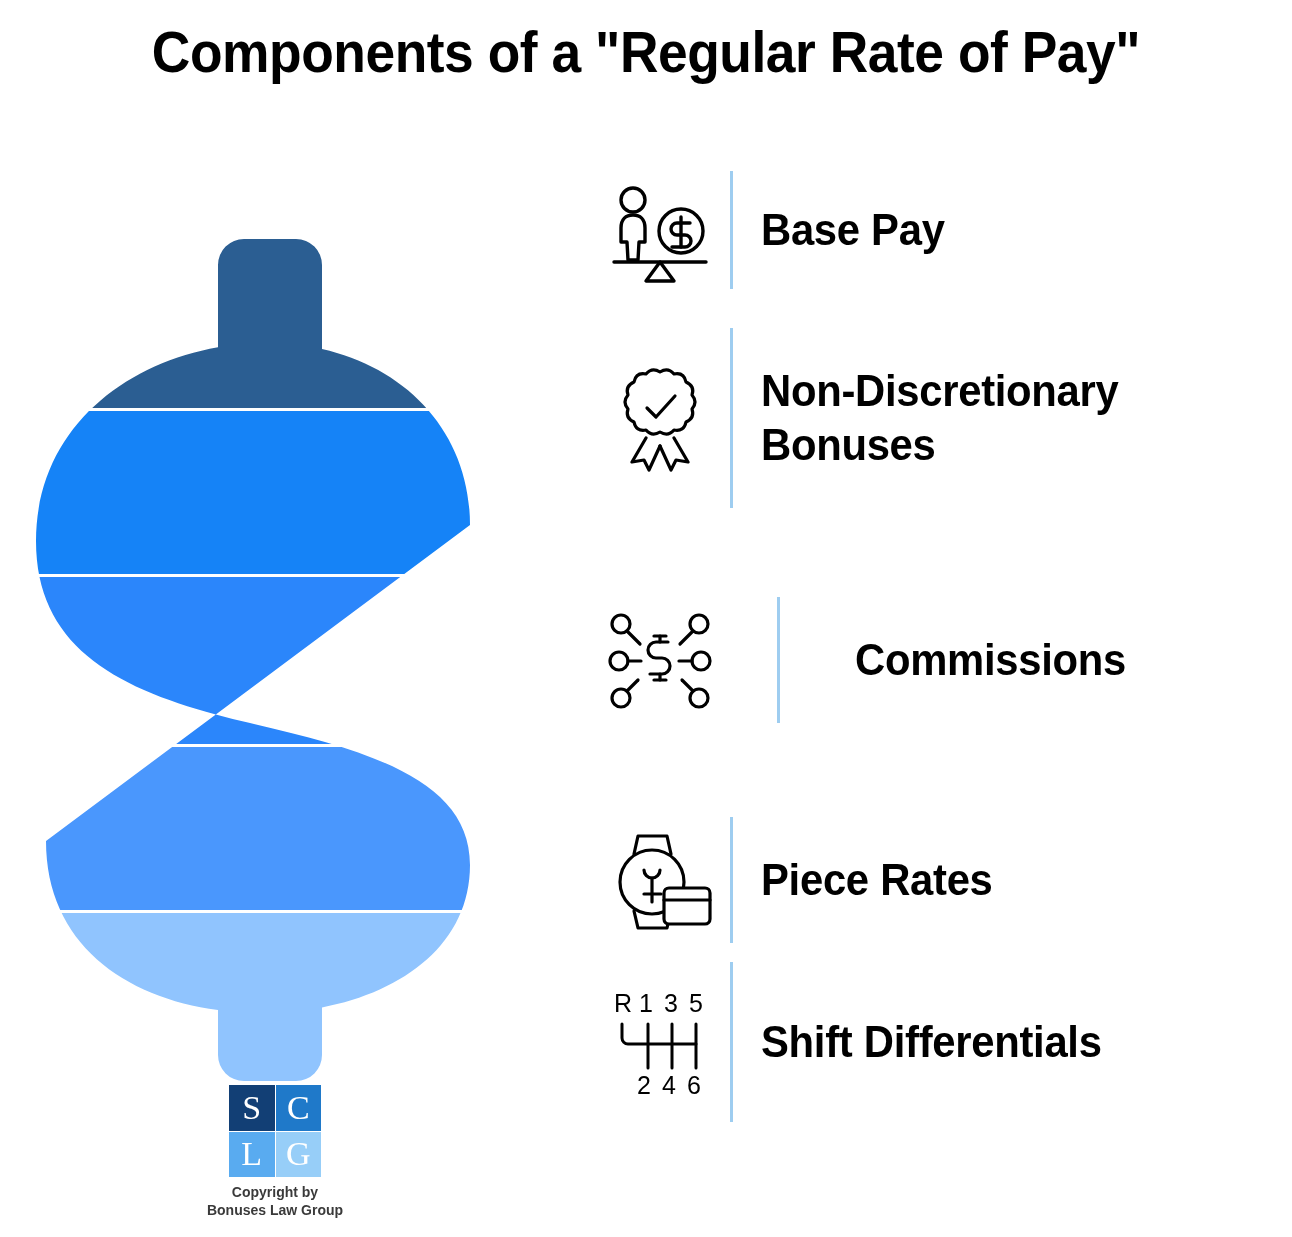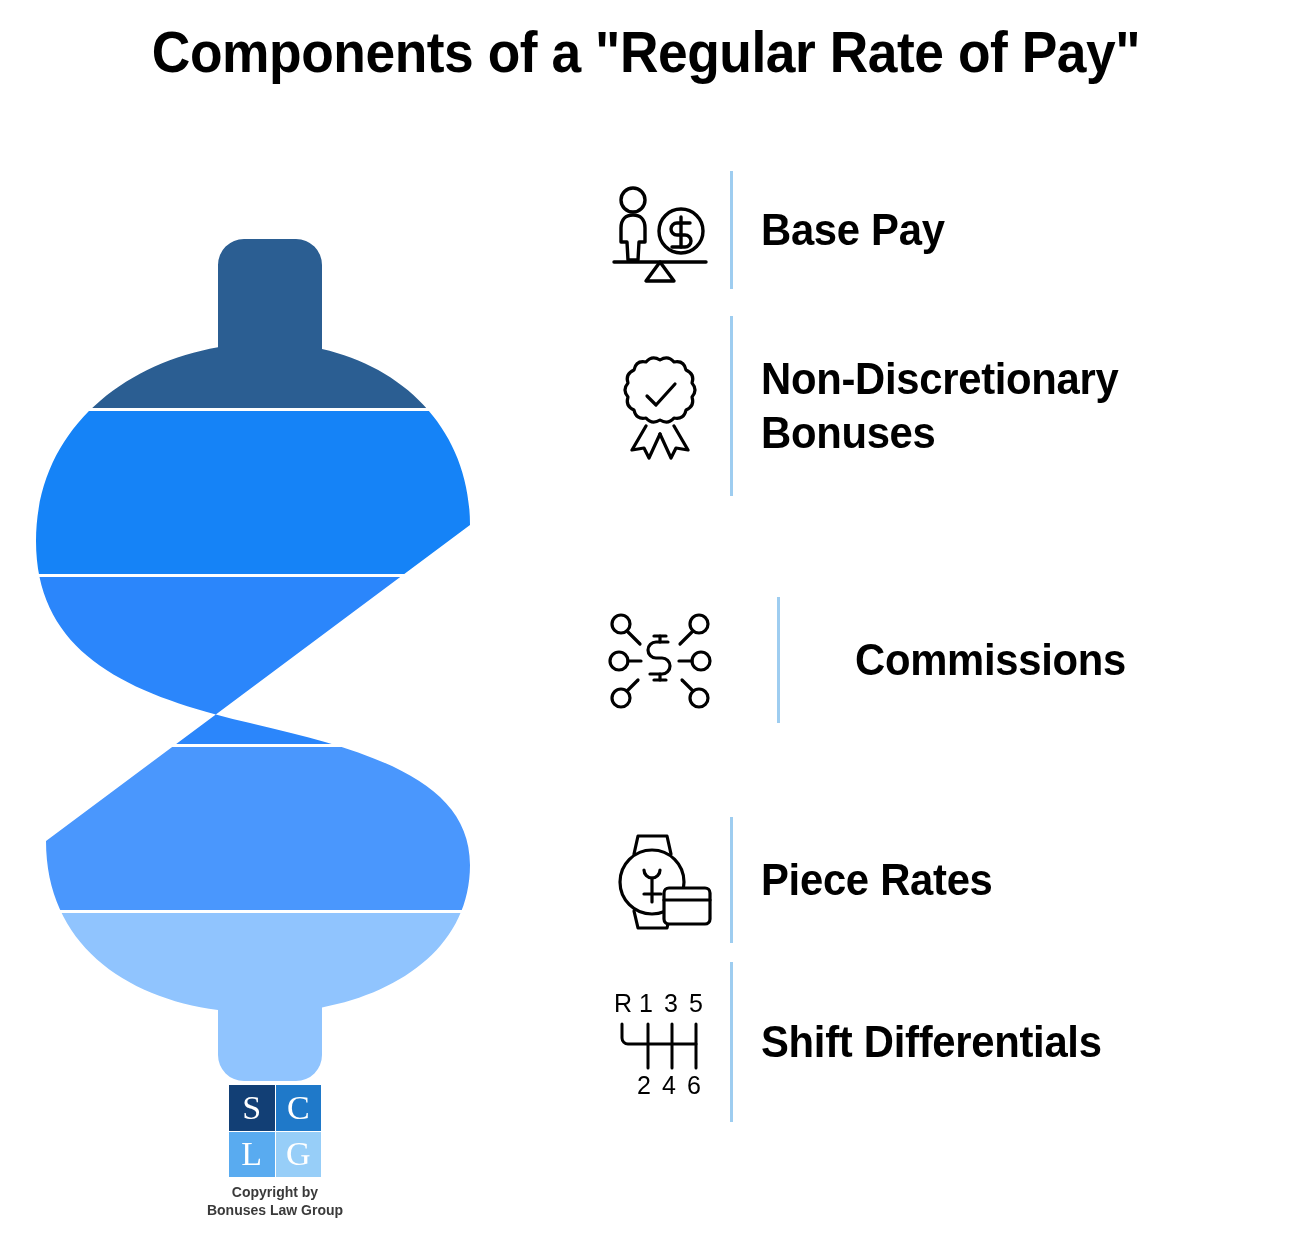--- a/index.html
+++ b/index.html
@@ -124,21 +124,21 @@
           <path d="M84 47 H71 a6 6 0 0 0 0 12 h8 a6 6 0 0 1 0 12 H66"></path>
           <path d="M75 41 V71"></path>
           <path d="M8 86 H100"></path>
           <path d="M54 86 L40 105 H68 Z"></path>
         </svg>
       </div>
       <div class="divider" style="height:118px;"></div>
       <div class="row-label">Base Pay</div>
     </div>
 
-    <div class="row" style="top:176px;">
+    <div class="row" style="top:188px;">
       <div class="icon-cell">
         <svg width="108" height="108" viewBox="0 0 108 108" fill="none" stroke="#000" stroke-width="3.2" stroke-linecap="round" stroke-linejoin="round">
           <path d="M54 8 q8 -5 14 2 q10 -2 12 8 q9 4 6 13 q6 7 0 14 q3 9 -6 13 q-2 10 -12 8 q-6 7 -14 2
                    q-8 5 -14 -2 q-10 2 -12 -8 q-9 -4 -6 -13 q-6 -7 0 -14 q-3 -9 6 -13 q2 -10 12 -8 q6 -7 14 -2 Z"></path>
           <path d="M41 44 L50 53 L69 32"></path>
           <path d="M40 74 L26 98 L38 96 L43 106 L54 82"></path>
           <path d="M68 74 L82 98 L70 96 L65 106 L54 82"></path>
         </svg>
       </div>
       <div class="divider" style="height:180px;"></div>

